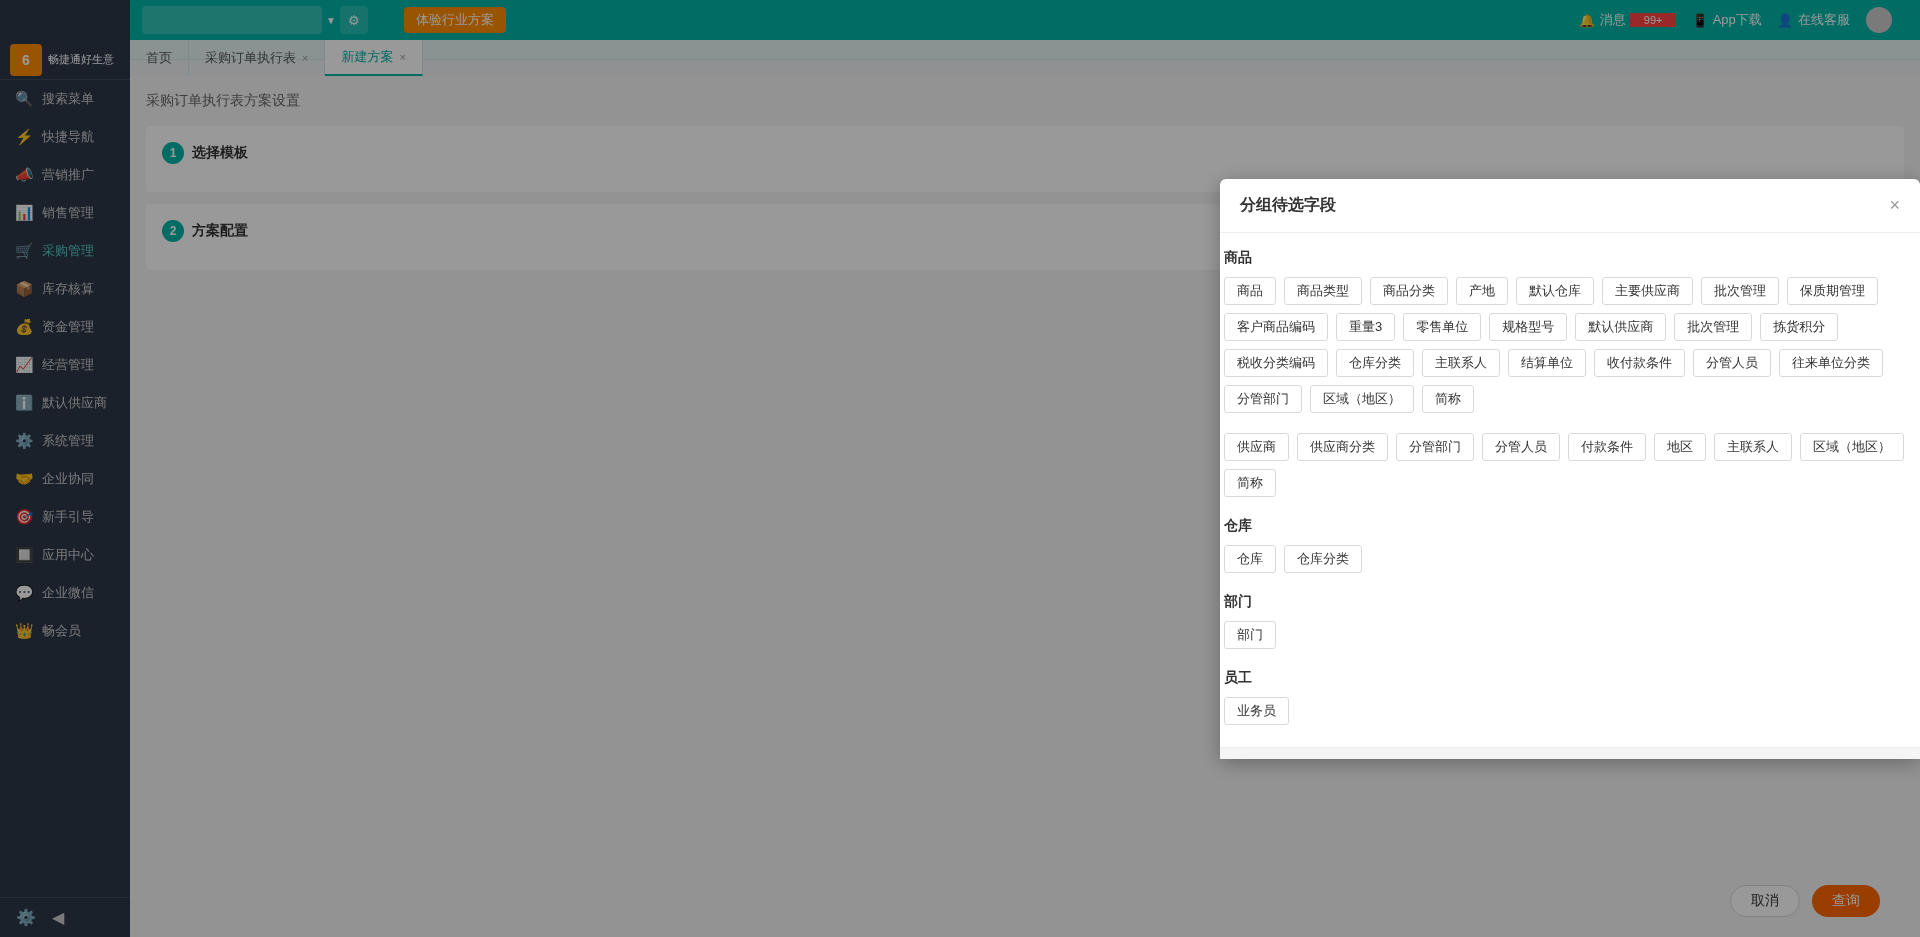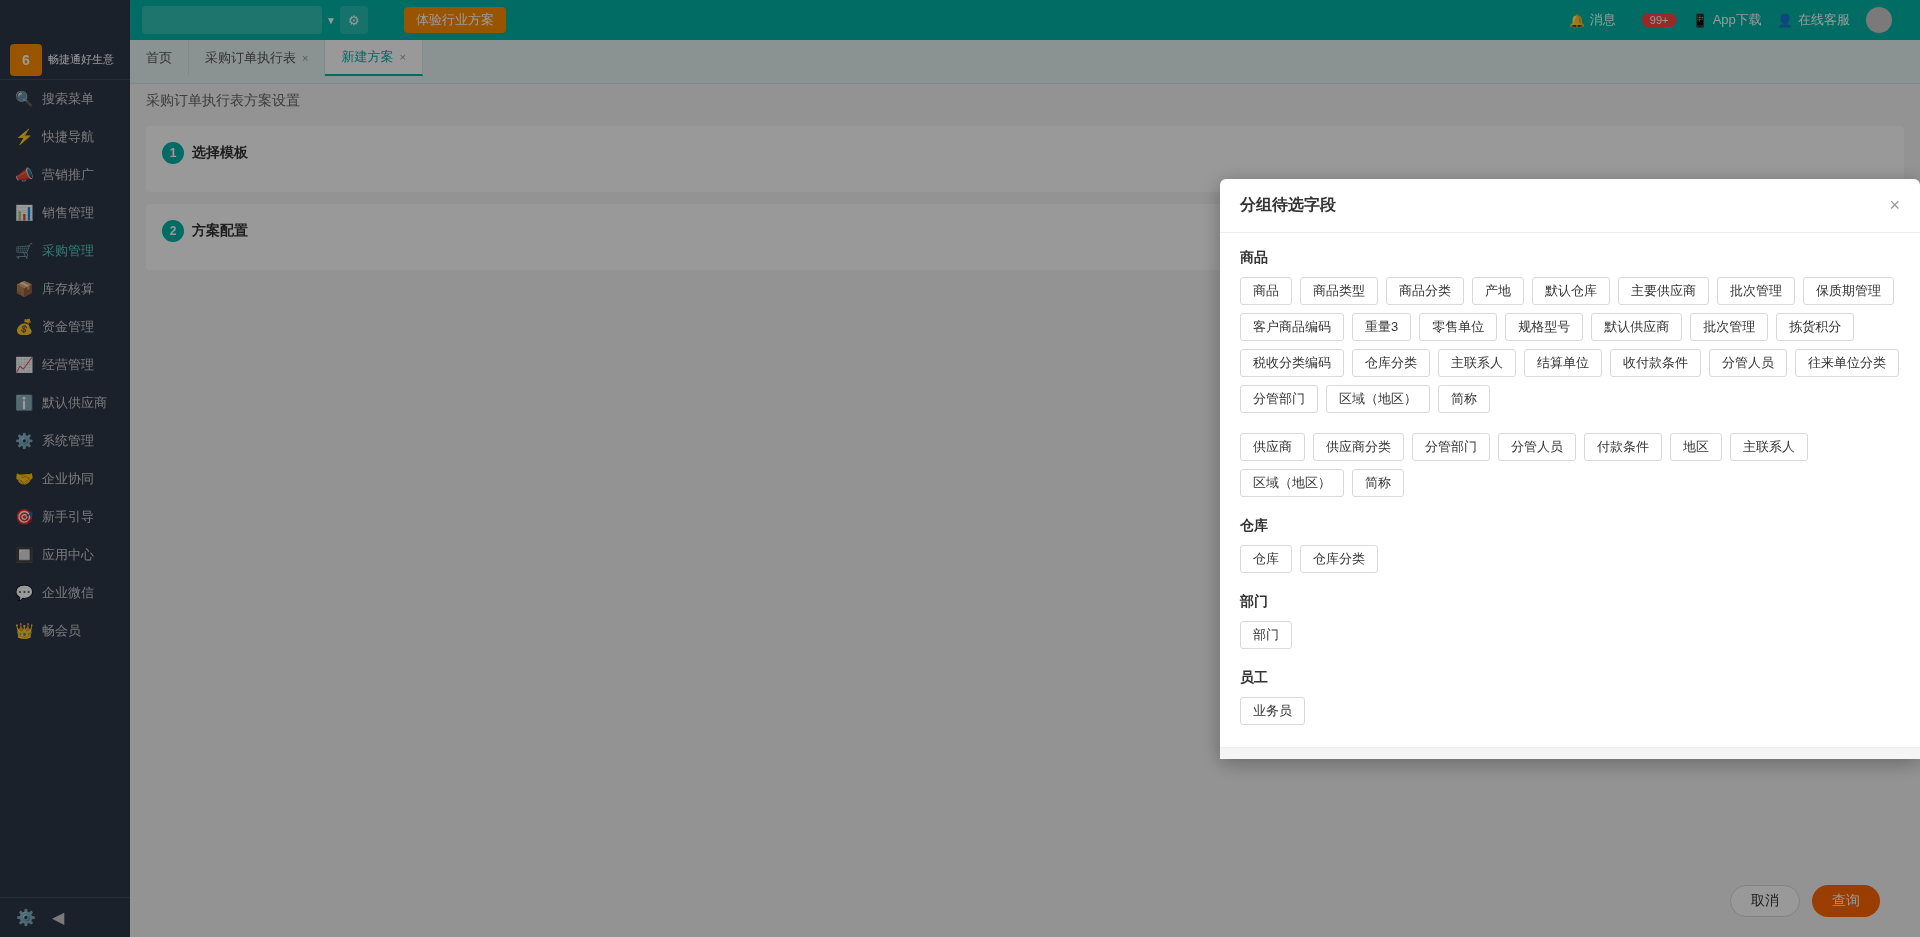--- a/index.html
+++ b/index.html
@@ -61,28 +61,28 @@
       margin-left: 28px;
     }
     .top-right {
       margin-left: auto;
       display: flex; align-items: center; gap: 16px;
       color: white; font-size: 13px;
     }
     .top-right-item { display: flex; align-items: center; gap: 4px; cursor: pointer; }
     .badge {
       background: #ff4444; color: white;
-      border-radius: 6px; font-size: 11px;
-      padding: 1px 8px; min-width: 18px; text-align: center; margin-left: 22px;
+      border-radius: 0; font-size: 11px;
+      padding: 1px 14px; min-width: 18px; text-align: center;
     }
     .avatar { width: 26px; height: 26px; border-radius: 50%; background: #ccc; }
 
     
     .tab-bar {
-      height: 44px;
+      height: 20px;
       background: #e8f5f4;
       display: flex;
       align-items: center;
       padding: 0 0;
       position: fixed;
       top: 40px; left: 130px; right: 0;
       z-index: 99;
       border-bottom: 1px solid #d0e8e6;
     }
     .tab-item {
@@ -186,21 +186,21 @@
       justify-content: space-between;
       flex-shrink: 0;
     }
     .modal-title { font-size: 16px; font-weight: bold; color: #333; }
     .modal-close { cursor: pointer; color: #999; font-size: 18px; }
 
     .modal-body {
       flex: 1;
       overflow-y: auto;
       overflow-x: auto;
-      padding: 16px 20px;
+      padding: 16px 4px;
     }
     .modal-body::-webkit-scrollbar { width: 6px; height: 6px; }
     .modal-body::-webkit-scrollbar-thumb { background: #ccc; border-radius: 3px; }
 
     .field-section { margin-bottom: 20px; }
     .field-section-title {
       font-size: 14px; font-weight: bold; color: #333;
       margin-bottom: 10px;
     }
     .field-tags {

